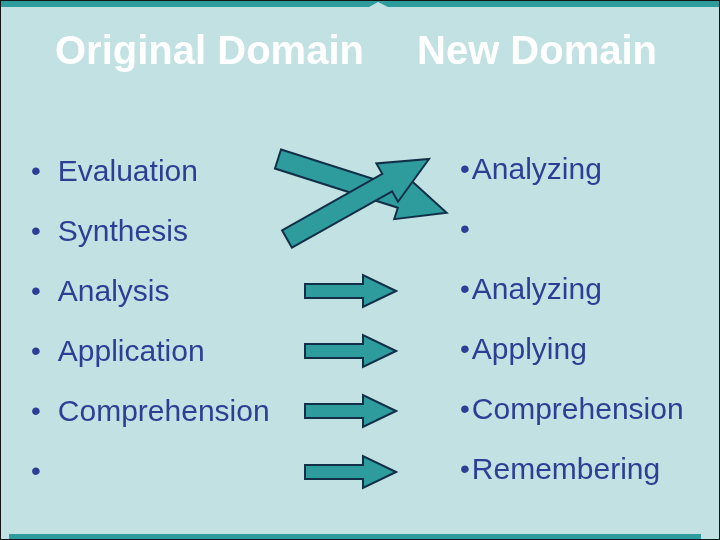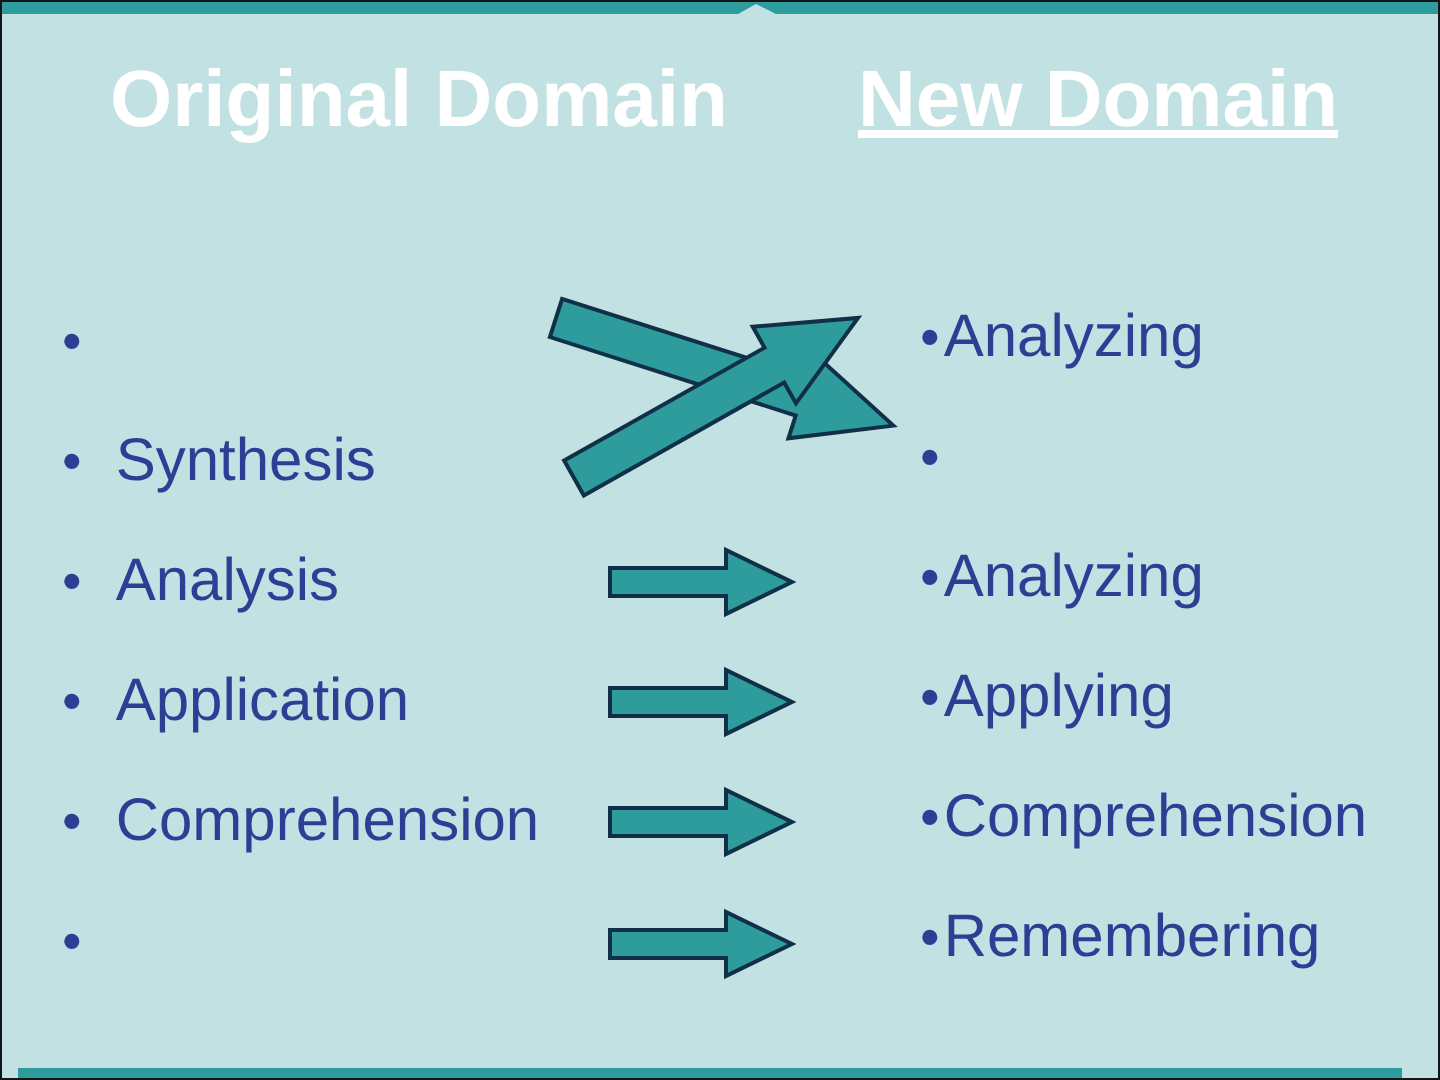--- a/index.html
+++ b/index.html
@@ -12,21 +12,21 @@
     overflow:hidden;
   }
   .title{
     position:absolute;top:27px;
     font-size:40px;font-weight:bold;
     color:var(--title,#ffffff);
     white-space:nowrap;
     letter-spacing:0px;
   }
   .title-left{left:54px;}
-  .title-right{left:428px;text-decoration:underline;}
+  .title-right{left:416px;}
   .list{position:absolute;}
   .list-left{left:30px;top:140px;}
   .list-right{left:459px;top:138px;}
   .row{
     height:60px;
     display:flex;align-items:center;
     color:var(--text,#2e3e94);
     font-size:30px;
     white-space:nowrap;
   }
@@ -55,20 +55,21 @@
   <svg class="edge-strip" width="720" height="10">
     <polygon class="notch-band" points="0,0 720,0 720,6 387,6 377,1 368,6 0,6"></polygon>
   </svg>
 
   <div class="title title-left">Original Domain</div>
   <div class="title title-right">New Domain</div>
 
   <div class="list list-left" id="list-left">
       <div class="row">
         <span class="bullet">•</span>
+        <span class="label">Evaluation</span>
       </div>
       <div class="row">
         <span class="bullet">•</span>
         <span class="label">Synthesis</span>
       </div>
       <div class="row">
         <span class="bullet">•</span>
         <span class="label">Analysis</span>
       </div>
       <div class="row">

